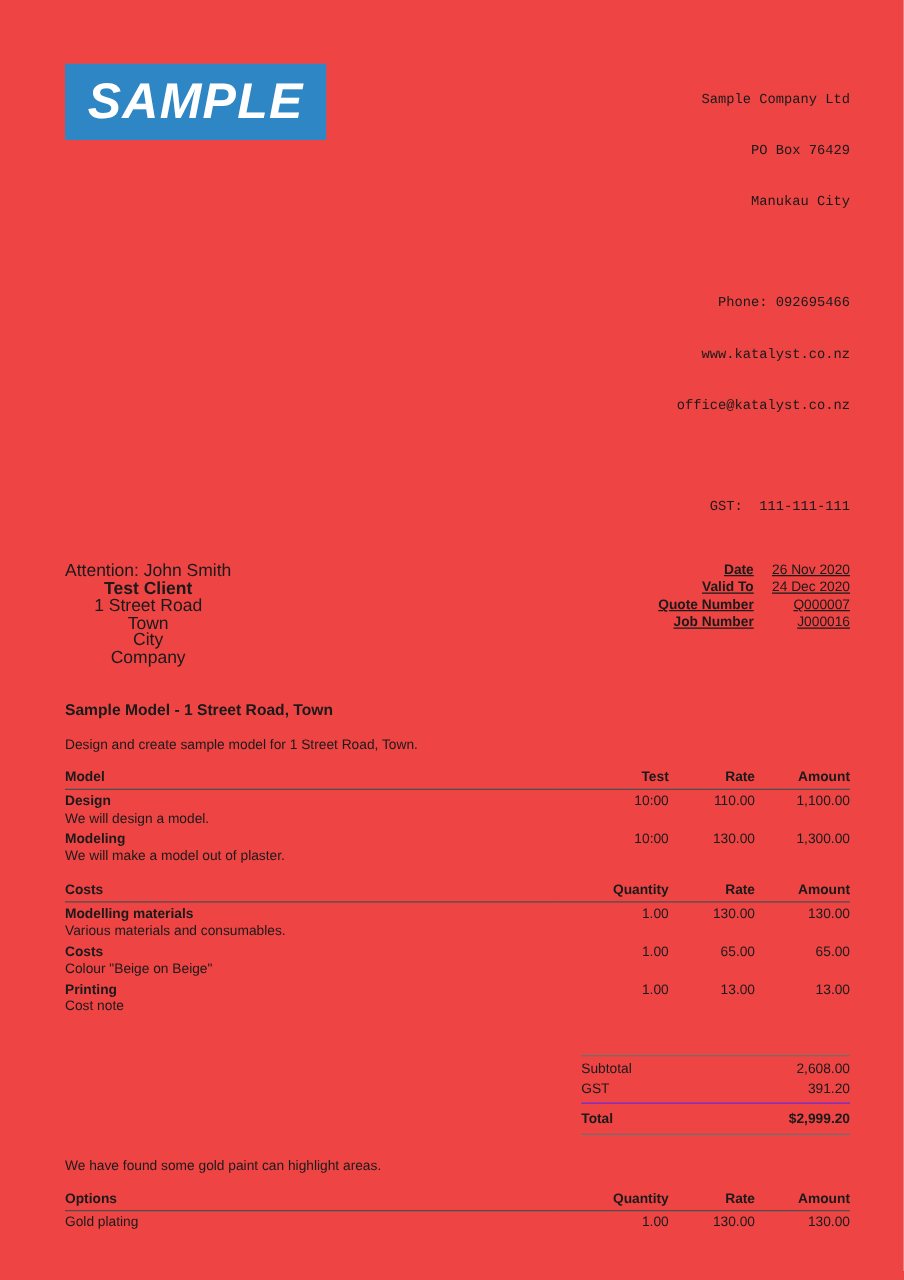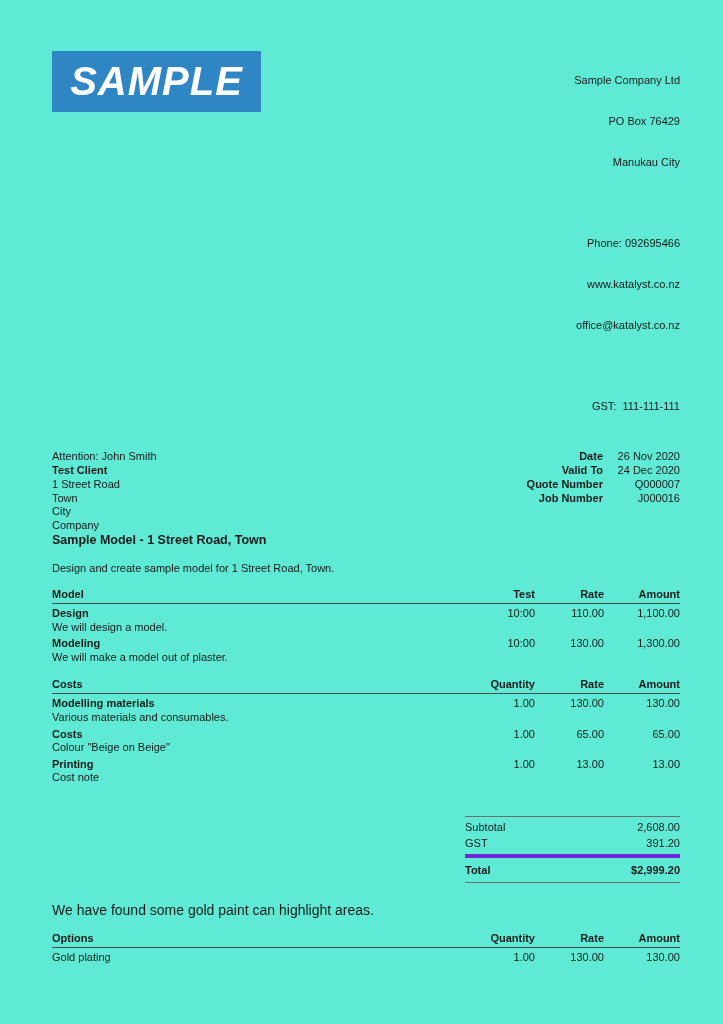--- a/index.html
+++ b/index.html
@@ -6,62 +6,63 @@
   html, body { background: #ffffff; }
   body {
     width: 723px; height: 1024px;
     font-family: "Liberation Sans", sans-serif;
     color: #1a1a1a;
     overflow: hidden;
   }
   .page {
     width: 723px; height: 1024px;
     padding: 50px 43px 0 52px;
-    background: #5eead4;
+    background: #ef4444;
   }
 
   
   .header { display: flex; justify-content: space-between; align-items: flex-start; }
   .logo {
     width: 209px; height: 61px;
     background: #2E86C5;
     color: #ffffff;
     display: flex; align-items: center; justify-content: center;
     font-style: italic; font-weight: bold;
     font-size: 40px; letter-spacing: 1px;
     margin-top: 1px;
   }
   .company-info {
     text-align: right;
     font-size: 11px; line-height: 13.6px;
     white-space: pre;
     margin-top: -3px;
+    font-family: Liberation Mono, monospace;
   }
   .company-info .gap { height: 13.6px; }
 
   
   .quote-title {
     margin-top: 19px;
     font-size: 30px; font-weight: 500;
     letter-spacing: -0.5px;
     line-height: 32px;
   }
 
   
   .meta-section { display: flex; justify-content: space-between; margin-top: 9px; }
-  .client-block { font-size: 11px; line-height: 13.8px; }
+  .client-block { font-size: 14px; line-height: 13.8px; text-align: center; }
   .quote-meta { font-size: 11px; line-height: 14px; margin-top: -1px; }
-  .meta-row { display: flex; }
+  .meta-row { display: flex; text-decoration: underline; }
   .meta-label { display: inline-block; width: 130px; text-align: right; font-weight: bold; }
   .meta-value { display: inline-block; width: 77px; text-align: right; }
 
   .bold { font-weight: bold; }
 
   
-  .job-title { font-size: 12.5px; font-weight: bold; }
+  .job-title { margin-top: 28px; font-size: 12.5px; font-weight: bold; }
   .job-desc { margin-top: 15px; font-size: 11px; }
 
   
   table.items {
     width: 100%;
     border-collapse: collapse;
     table-layout: fixed;
     font-size: 11px;
     margin-top: 14px;
   }
@@ -86,28 +87,28 @@
     margin-left: auto;
     margin-top: 31px;
     font-size: 11px;
     border-top: 1px solid #6e6e6e;
   }
   .t-row { display: flex; justify-content: flex-end; padding-top: 4px; }
   .t-row.gst-row { padding-bottom: 5px; }
   .t-label { display: inline-block; width: 139px; }
   .t-value { display: inline-block; width: 76px; text-align: right; }
   .t-row.total-row {
-    border-top: 4px solid #6d28d9;
+    border-top: 1px solid #6d28d9;
     border-bottom: 1px solid #6e6e6e;
     padding: 6px 0 6px 0;
     font-weight: bold;
   }
 
   
-  .note { margin-top: 19px; font-size: 14px; }
+  .note { margin-top: 19px; font-size: 11px; }
 </style>
 </head>
 <body>
 
 <div class="page">
 
   <div class="header">
     <div class="logo">
       <span>SAMPLE</span>
     </div>

